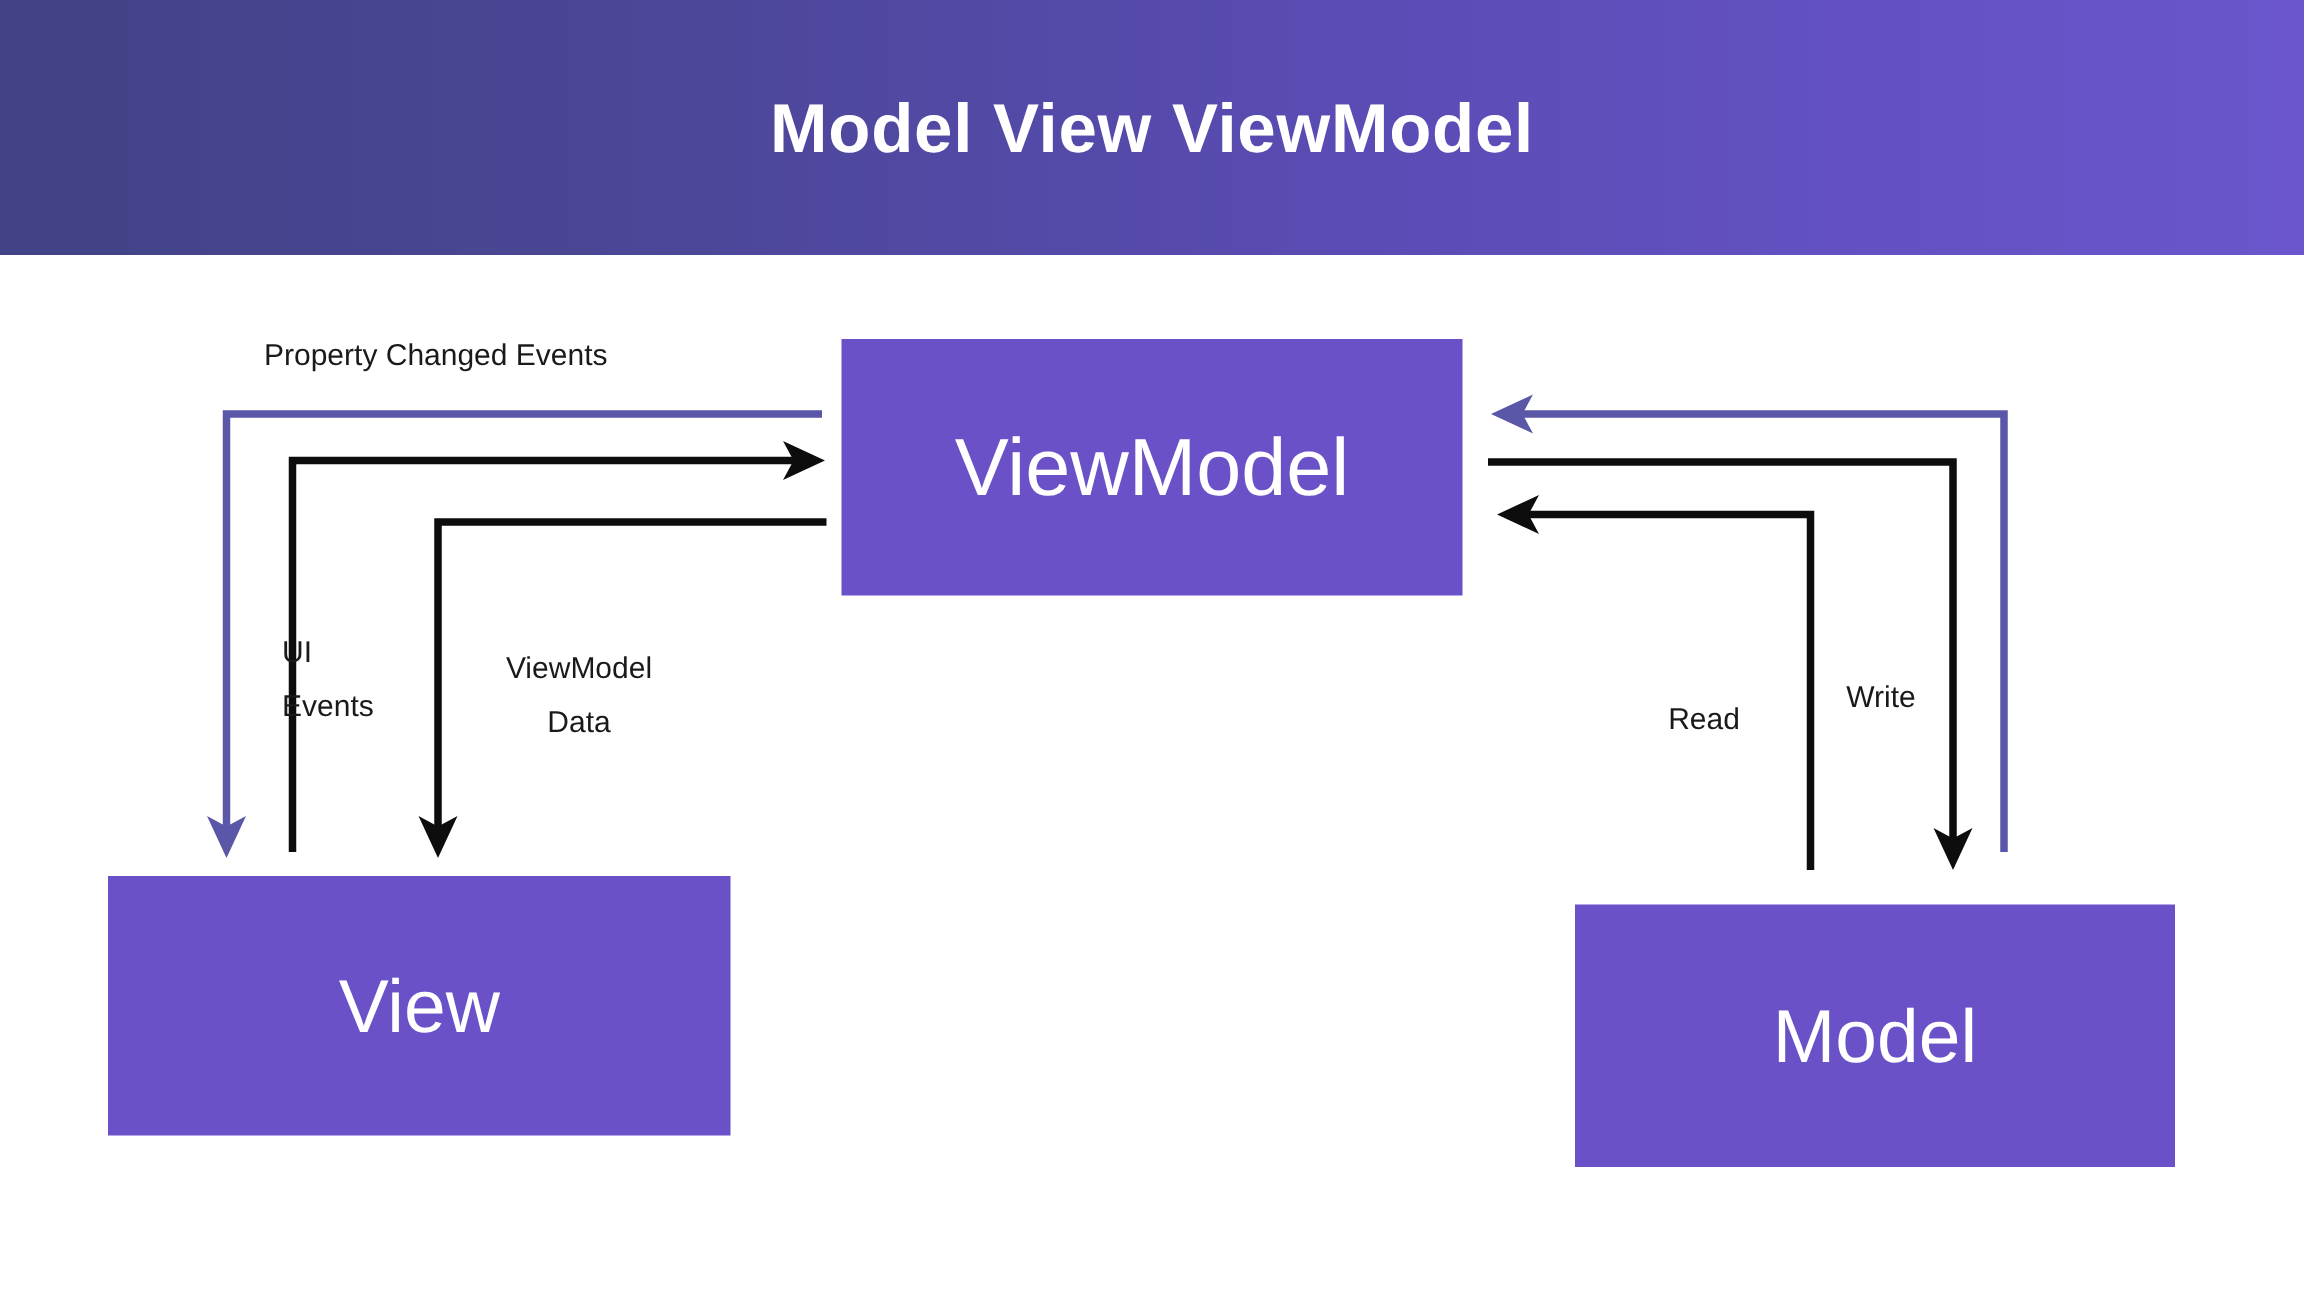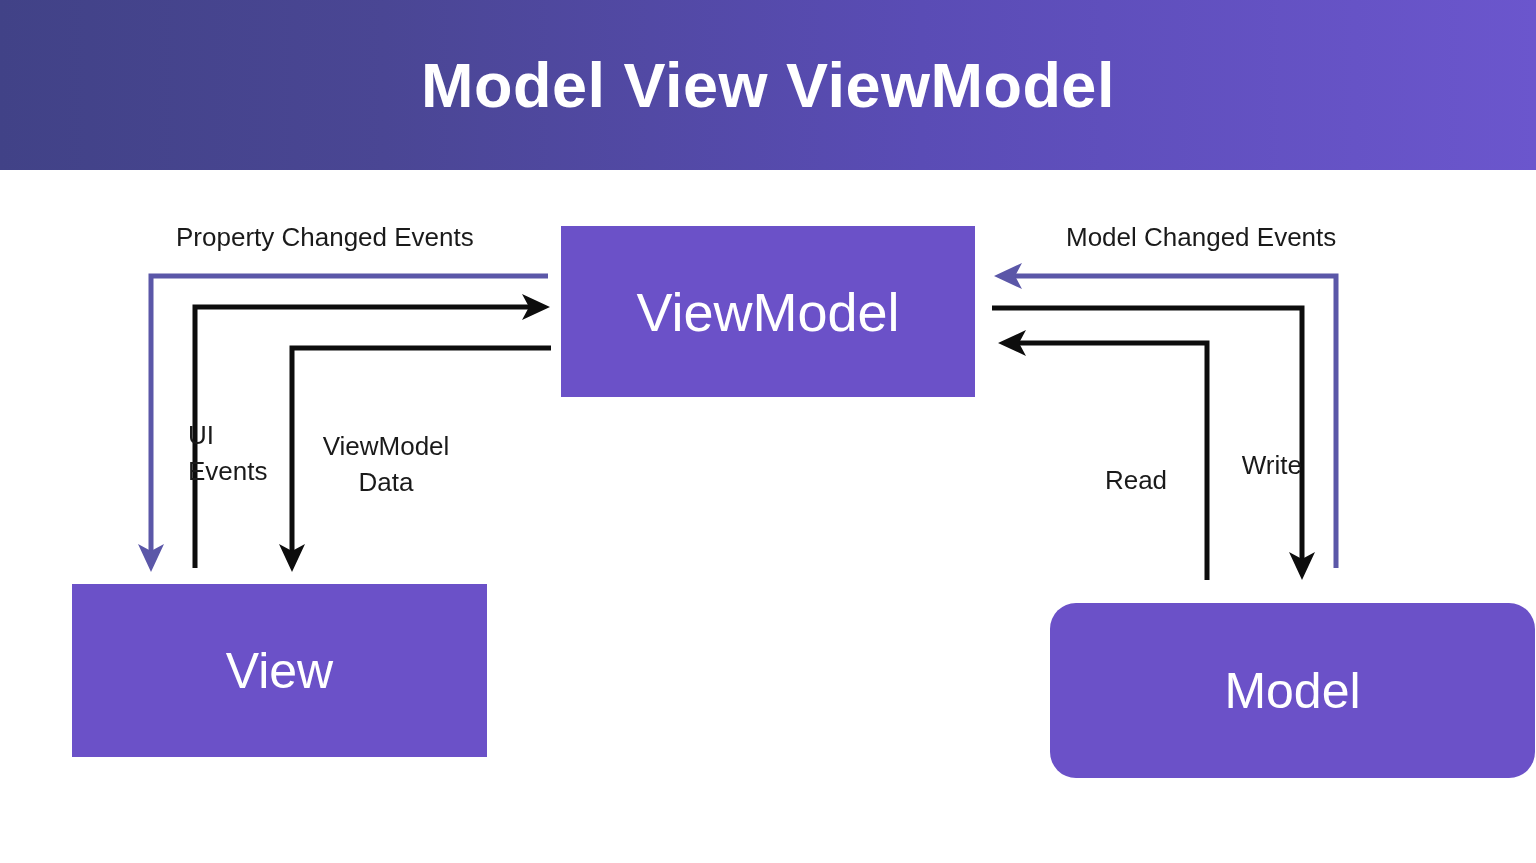--- a/index.html
+++ b/index.html
@@ -27,21 +27,21 @@
     height: 170px;
     background: linear-gradient(90deg, #414287 0%, #4a4694 25%, #5a4cb5 60%, #6b56cd 100%);
   }
   #header-title {
     position: absolute;
     left: 0;
     top: 52px;
     width: 1536px;
     text-align: center;
     color: #ffffff;
-    font-size: 63px;
+    font-size: 46px;
     font-weight: bold;
     letter-spacing: 0.5px;
     line-height: 66px;
     white-space: nowrap;
   }
 
   
   .node-box {
     position: absolute;
     background: #6b51c8;
@@ -61,24 +61,23 @@
   #node-view {
     left: 72px;
     top: 584px;
     width: 415px;
     height: 173px;
     font-size: 50px;
   }
   #node-model {
     left: 1050px;
     top: 603px;
-    width: 485px;
+    width: 400px;
     height: 175px;
     font-size: 50px;
-    border-radius: 26px;
   }
 
   
   #connectors {
     position: absolute;
     left: 0;
     top: 0;
     width: 1536px;
     height: 863px;
     pointer-events: none;
@@ -97,38 +96,38 @@
     stroke-linecap: butt;
     stroke-linejoin: miter;
   }
   .head-black { fill: #0d0d0d; }
   .head-purple { fill: #5b57a8; }
 
   
   .edge-label {
     position: absolute;
     color: #1a1a1a;
-    font-size: 26px;
+    font-size: 20px;
     line-height: 36px;
     white-space: pre-line;
     font-weight: normal;
   }
   #label-property-changed { left: 176px;  top: 219px; }
   #label-model-changed    { left: 1066px; top: 219px; }
   #label-ui-events {
     left: 188px; top: 417px; width: 112px; 
   }
   #label-viewmodel-data {
     left: 300px; top: 428px; width: 172px; text-align: center;
   }
   #label-read {
     left: 1086px; top: 447px; width: 100px; text-align: center; margin-top: 15px;
   }
   #label-write {
-    left: 1206px; top: 447px; width: 96px; text-align: right;
+    left: 1206px; top: 447px; width: 96px; text-align: center;
   }
 </style>
 </head>
 <body>
 
 <div id="slide">
 
   <div id="header-band"></div>
   <div id="header-title">Model View ViewModel</div>
 
@@ -166,21 +165,20 @@
   </svg>
 
   <div class="edge-label" id="label-property-changed">Property Changed Events</div>
 
   <div class="edge-label" id="label-ui-events">UI
 Events</div>
 
   <div class="edge-label" id="label-viewmodel-data">ViewModel
 Data</div>
 
-  <div class="edge-label" id="label-model-changed">Model Changed Events</div>
 
   <div class="edge-label" id="label-read">Read</div>
 
   <div class="edge-label" id="label-write">Write</div>
 
   <div class="node-box" id="node-viewmodel">ViewModel</div>
 
   <div class="node-box" id="node-view">View</div>
 
   <div class="node-box" id="node-model">Model</div>

